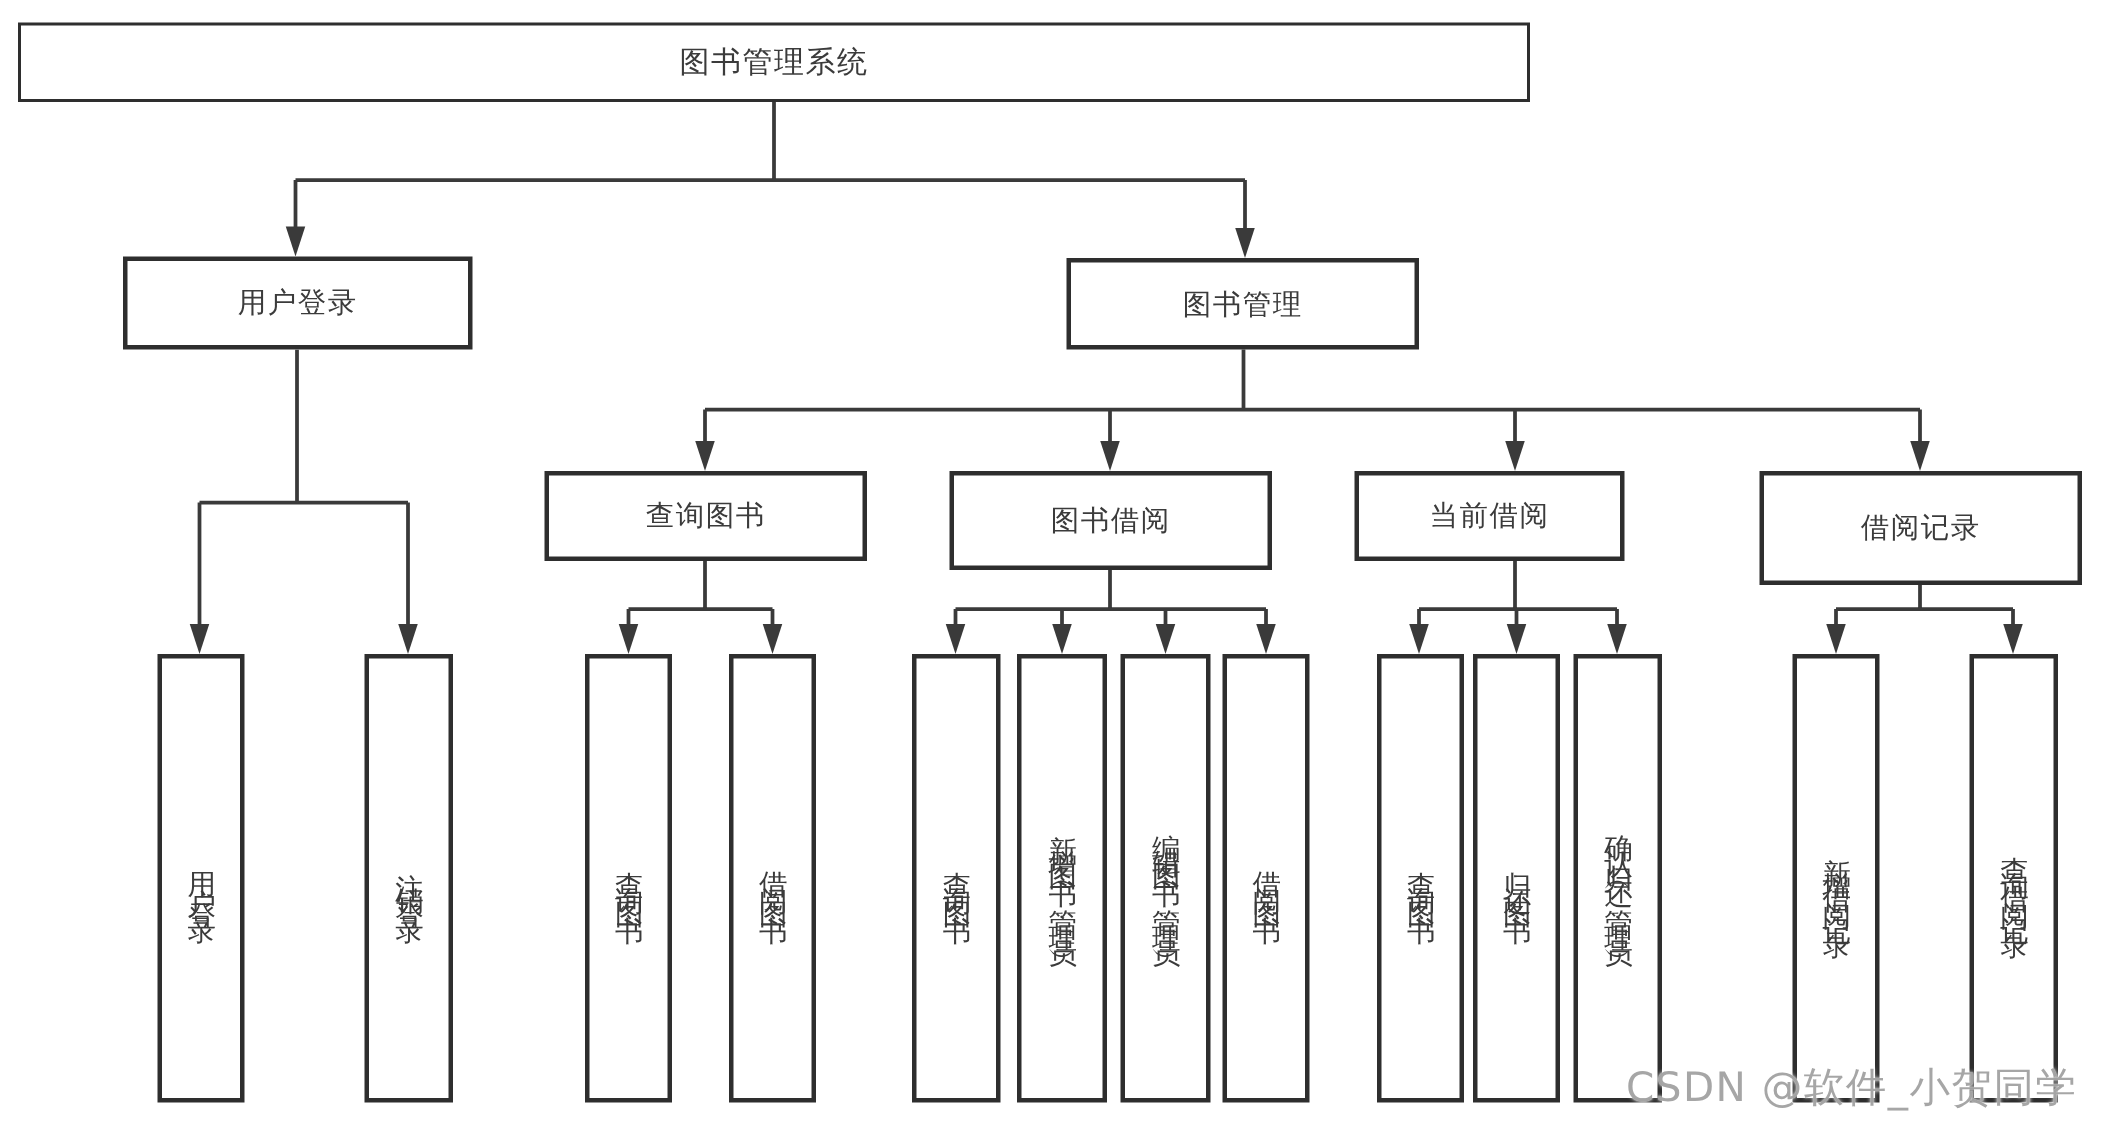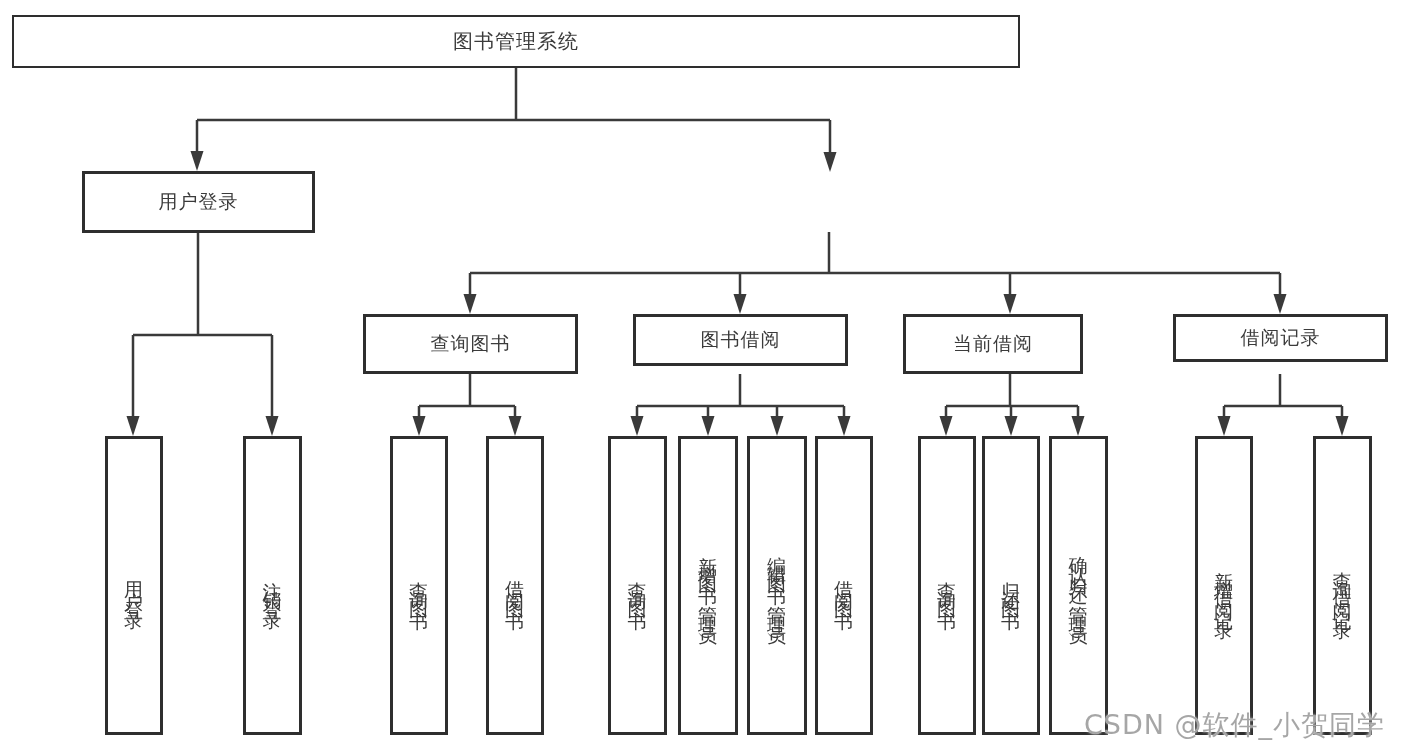--- a/index.html
+++ b/index.html
@@ -101,31 +101,34 @@
     </g>
   </svg>
 
   <div class="box hbox root" style="left:12px; top:15px; width:1008px; height:53px;">
     <span>图书管理系统</span>
   </div>
 
   <div class="box hbox" style="left:82px; top:171px; width:233px; height:62px;">
     <span>用户登录</span>
   </div>
+  <div class="box hbox" style="left:711px; top:172px; width:235px; height:61px;">
+    <span>图书管理</span>
+  </div>
 
   <div class="box hbox" style="left:363px; top:314px; width:215px; height:60px;">
     <span>查询图书</span>
   </div>
-  <div class="box hbox" style="left:633px; top:314px; width:215px; height:52px;">
+  <div class="box hbox" style="left:633px; top:314px; width:215px; height:66px;">
     <span>图书借阅</span>
   </div>
   <div class="box hbox" style="left:903px; top:314px; width:180px; height:60px;">
     <span>当前借阅</span>
   </div>
-  <div class="box hbox" style="left:1173px; top:314px; width:215px; height:48px;">
+  <div class="box hbox" style="left:1173px; top:314px; width:215px; height:76px;">
     <span>借阅记录</span>
   </div>
 
   <div class="box vbox" style="left:105px; top:436px; width:58px; height:299px;">
     <span class="vtext">用户登录</span>
   </div>
   <div class="box vbox" style="left:243px; top:436px; width:59px; height:299px;">
     <span class="vtext">注销登录</span>
   </div>
 

